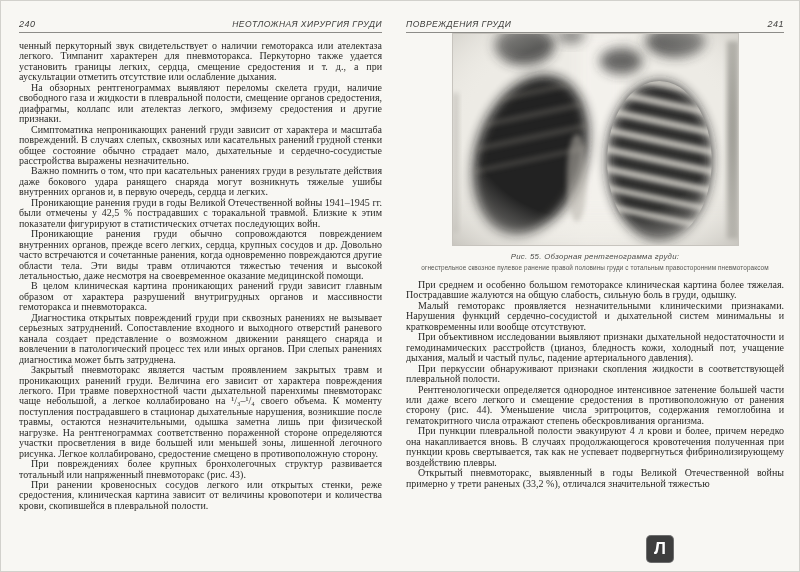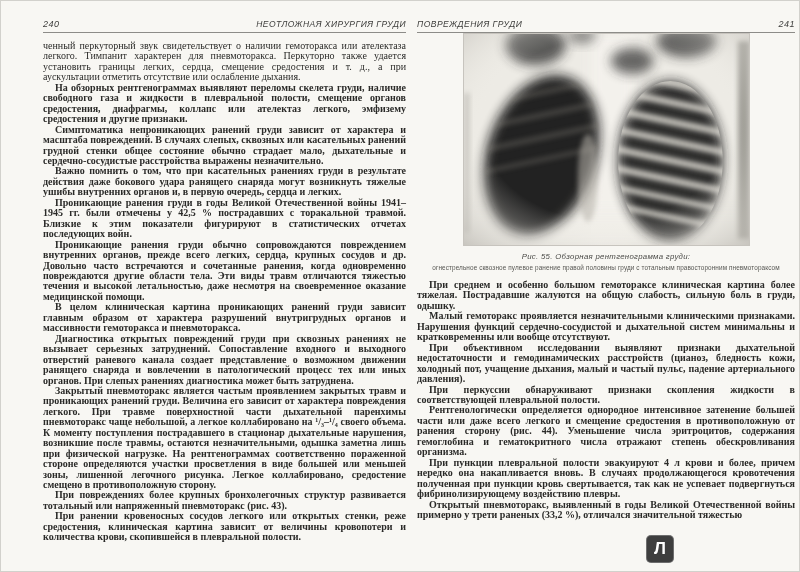--- a/index.html
+++ b/index.html
@@ -5,36 +5,36 @@
   html,body{margin:0;padding:0;background:#e9e8e4;}
   .scan{
     position:relative; width:800px; height:572px; overflow:hidden;
     background:#f8f7f3;
     border:1px solid #d2d1cc;
     box-sizing:border-box;
     font-family:"Liberation Serif", serif;
     color:#2a2a28;
   }
   .page{position:absolute; top:18px;}
-  .page-left{left:42px; width:363px;}
-  .page-right{left:416px; width:378px;}
+  .page-left{left:18px; width:363px;}
+  .page-right{left:405px; width:378px;}
   .pagehead{
     display:flex; justify-content:space-between; align-items:flex-end;
     font-family:"Liberation Sans", sans-serif;
     font-style:italic; font-size:8.5px; letter-spacing:.5px; color:#3c3c3a;
     padding-bottom:3px; border-bottom:1px solid #8d8c88;
   }
   .pagehead .num{font-size:9px;}
   .bodytext{
     margin-top:8px;
     font-size:10px; line-height:10.45px;
     text-align:justify;
   }
   .bodytext p{margin:0; padding:0;}
-  .bodytext p.ind{text-indent:12px;font-weight:bold;}
+  .bodytext p.ind{text-indent:12px;}
   
   .fig{margin:4px 0 0 0; text-align:center;}
   .xray{
     display:block; margin:0 auto; width:287px; height:213px;
     background:#ecebe6;
   }
   .cap-title{
     margin-top:6px;
     font-family:"Liberation Sans", sans-serif;
     font-style:italic; font-size:7.8px; color:#4a4a47; letter-spacing:.3px;

